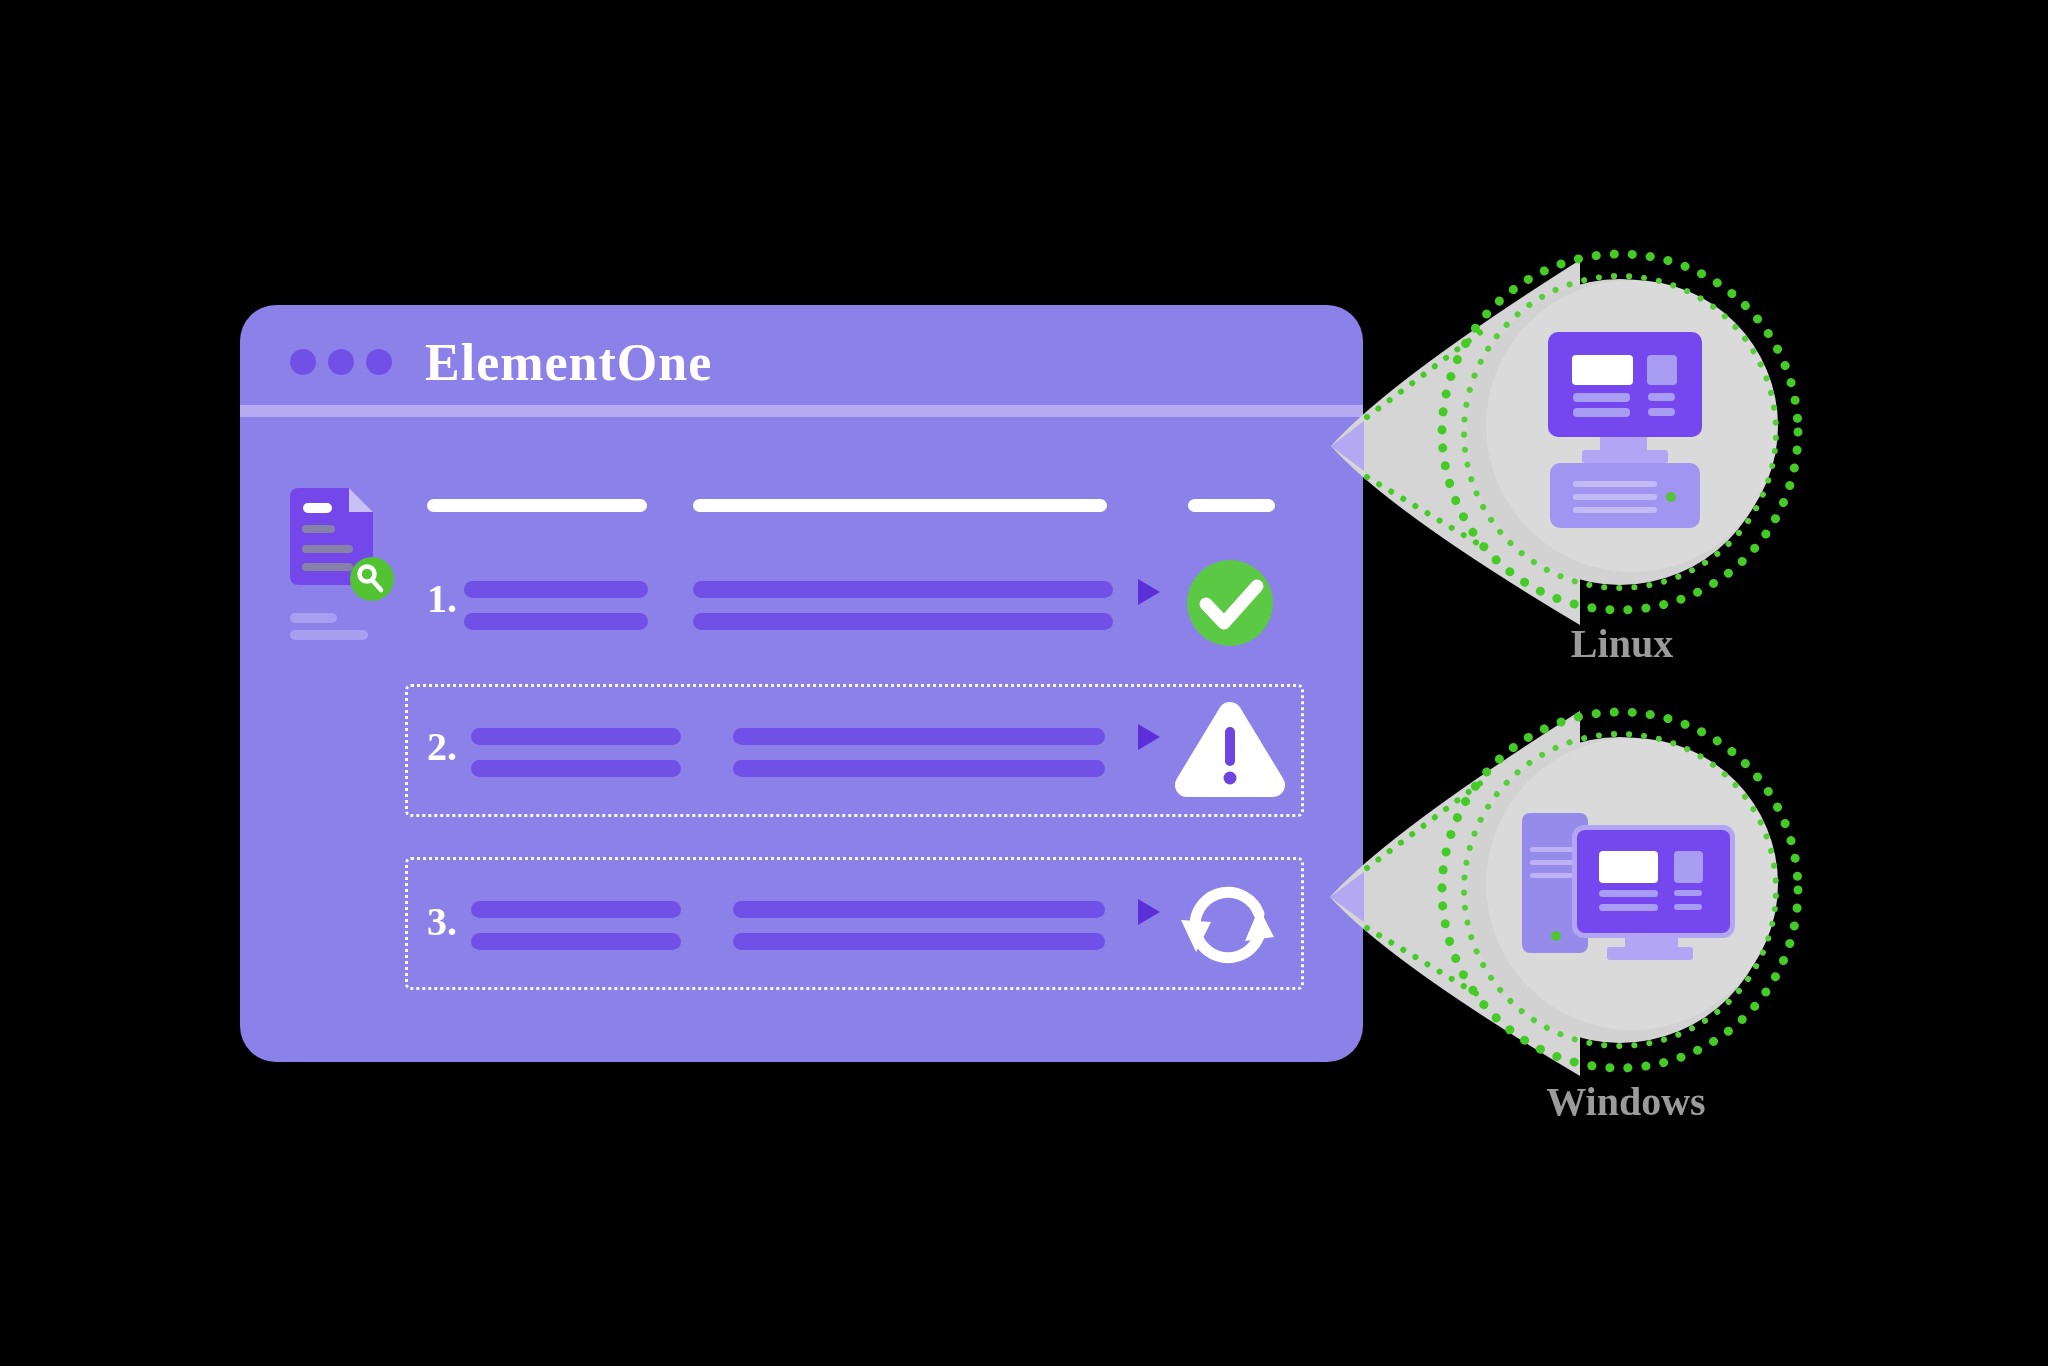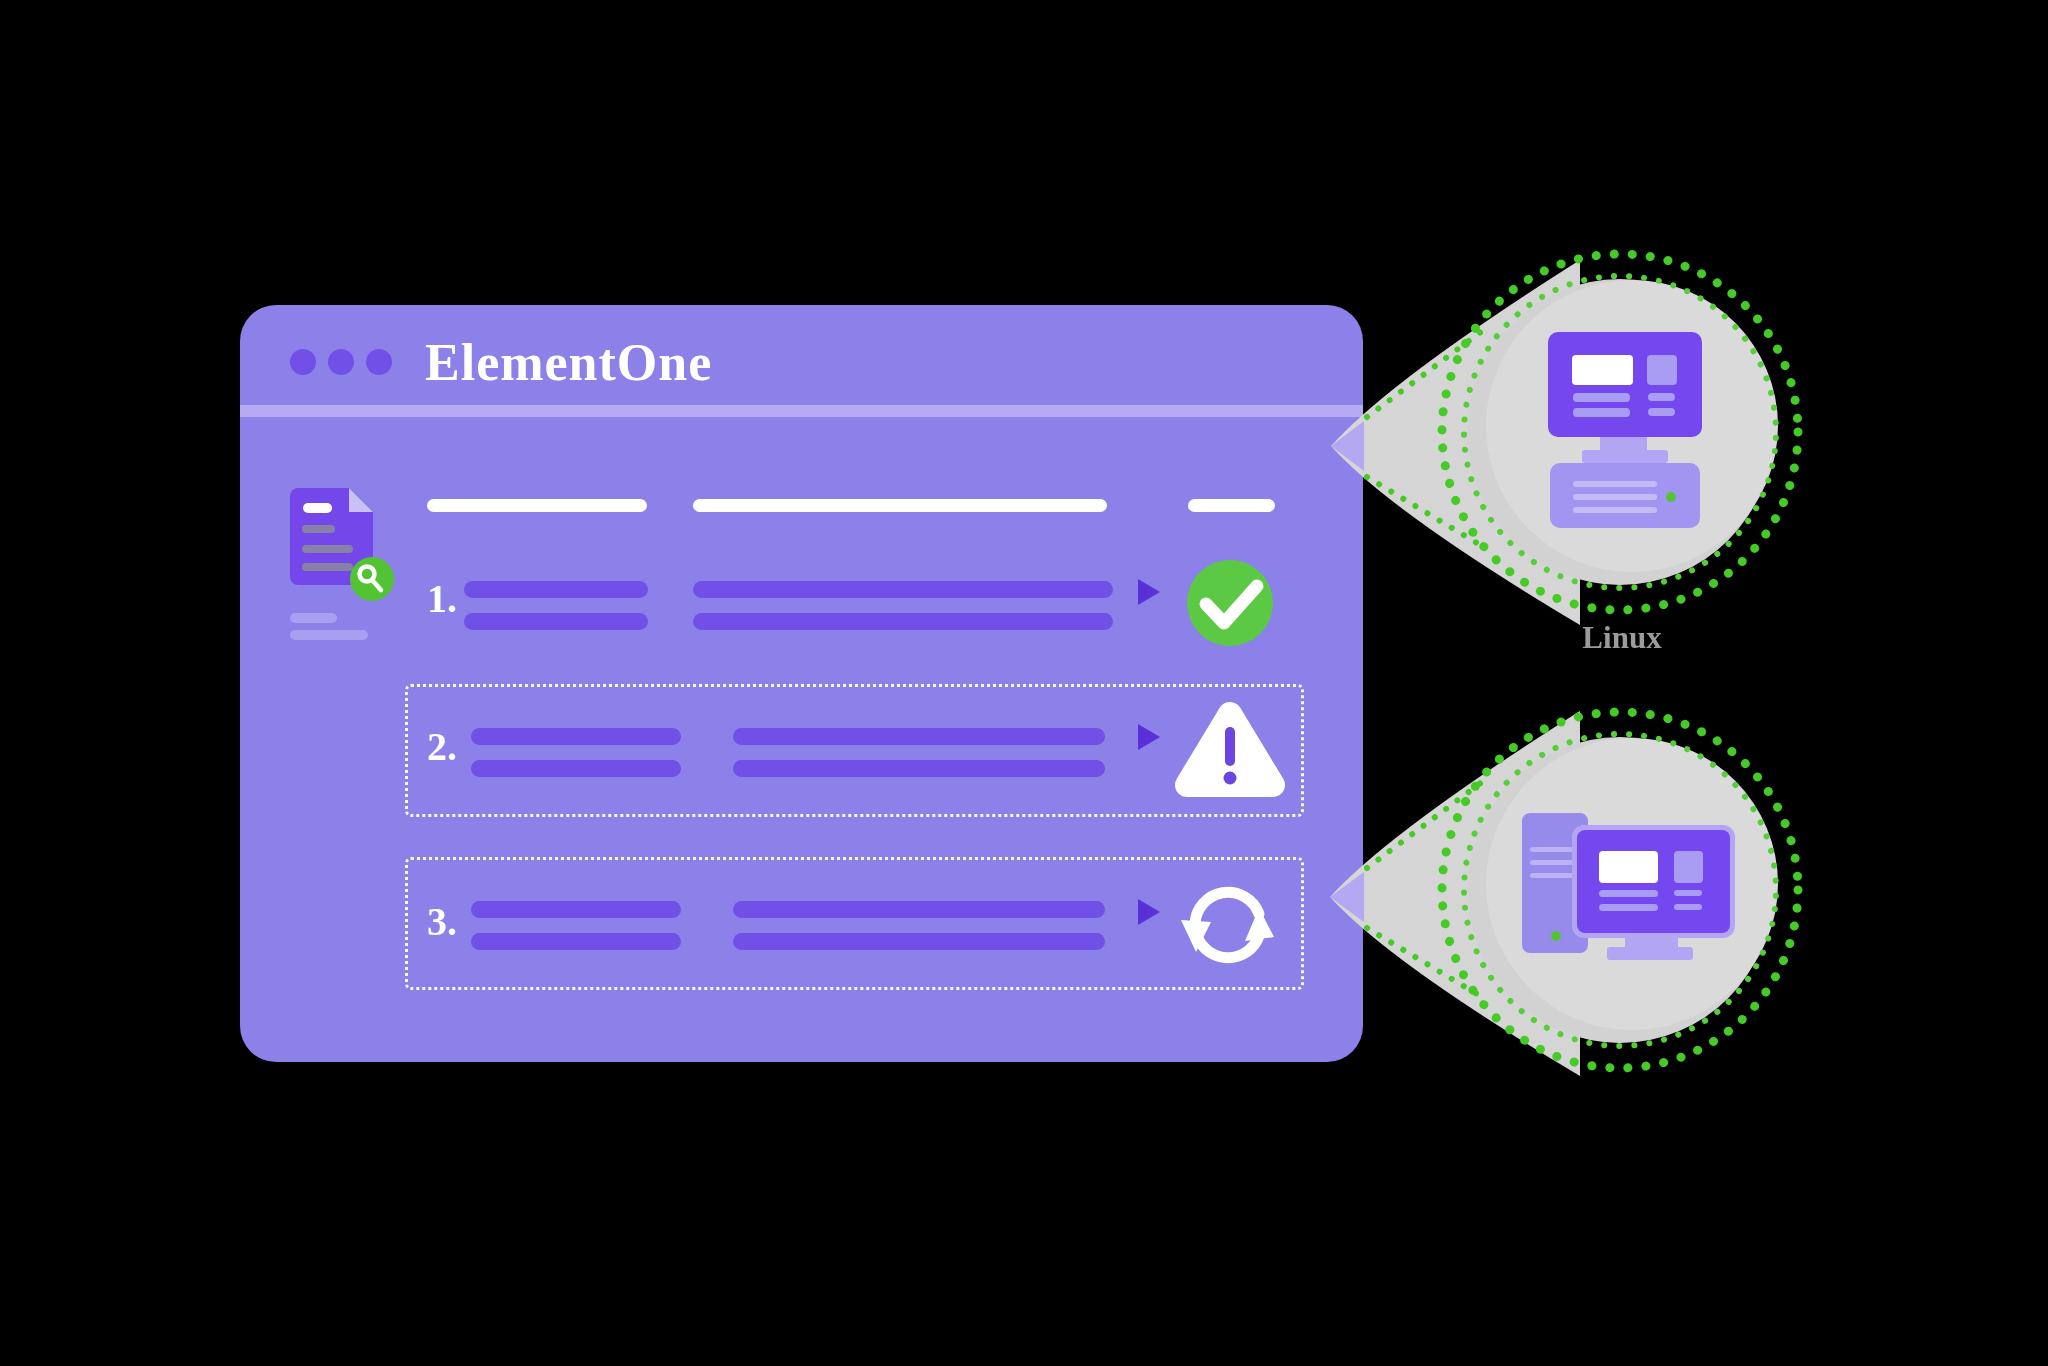--- a/index.html
+++ b/index.html
@@ -24,21 +24,21 @@
         border-left:22px solid #5b30d8;}
   
   .doc{position:absolute;left:50px;top:183px;width:83px;height:97px;background:#7447ea;
        border-radius:8px;clip-path:polygon(0 0,calc(100% - 24px) 0,100% 24px,100% 100%,0 100%);}
   .doc-crease{position:absolute;left:109px;top:183px;width:24px;height:24px;background:#c9c0f6;
        clip-path:polygon(0 0,100% 100%,0 100%);}
   .doc-chip{position:absolute;left:13px;top:15px;width:29px;height:10px;border-radius:5px;background:#fff;}
   .doc-line{position:absolute;height:8px;border-radius:4px;background:#8781a8;}
   
   .chip{position:absolute;border-radius:4px;}
-  .pl-label{position:absolute;width:320px;text-align:center;font-size:31px;font-weight:700;color:#9b9b9b;}
+  .pl-label{position:absolute;width:320px;text-align:center;font-size:40px;font-weight:700;color:#9b9b9b;}
   .icon-rect{position:absolute;}
 </style>
 </head>
 <body>
 
 <div class="stage">
 
   <div class="window">
 
     <div class="titlebar-dot" style="left:50px;top:44px;"></div>
@@ -168,14 +168,15 @@
     <div class="icon-rect" style="left:1577px;top:830px;width:153px;height:103px;background:#7448ee;border-radius:8px;"></div>
     <div class="chip" style="left:1599px;top:851px;width:59px;height:32px;background:#fff;"></div>
     <div class="chip" style="left:1674px;top:851px;width:29px;height:32px;background:#a99df3;"></div>
     <div class="chip" style="left:1599px;top:890px;width:59px;height:7px;background:#a99df3;"></div>
     <div class="chip" style="left:1599px;top:904px;width:59px;height:7px;background:#a99df3;"></div>
     <div class="chip" style="left:1674px;top:890px;width:28px;height:6px;background:#a99df3;"></div>
     <div class="chip" style="left:1674px;top:904px;width:28px;height:6px;background:#a99df3;"></div>
     <div class="icon-rect" style="left:1625px;top:933px;width:53px;height:14px;background:#b1a5f4;"></div>
     <div class="icon-rect" style="left:1607px;top:947px;width:86px;height:13px;background:#b1a5f4;border-radius:3px;"></div>
   </div>
+  <div class="pl-label" style="left:1466px;top:1078px;">Windows</div>
 
 </div>
 
 </body></html>

